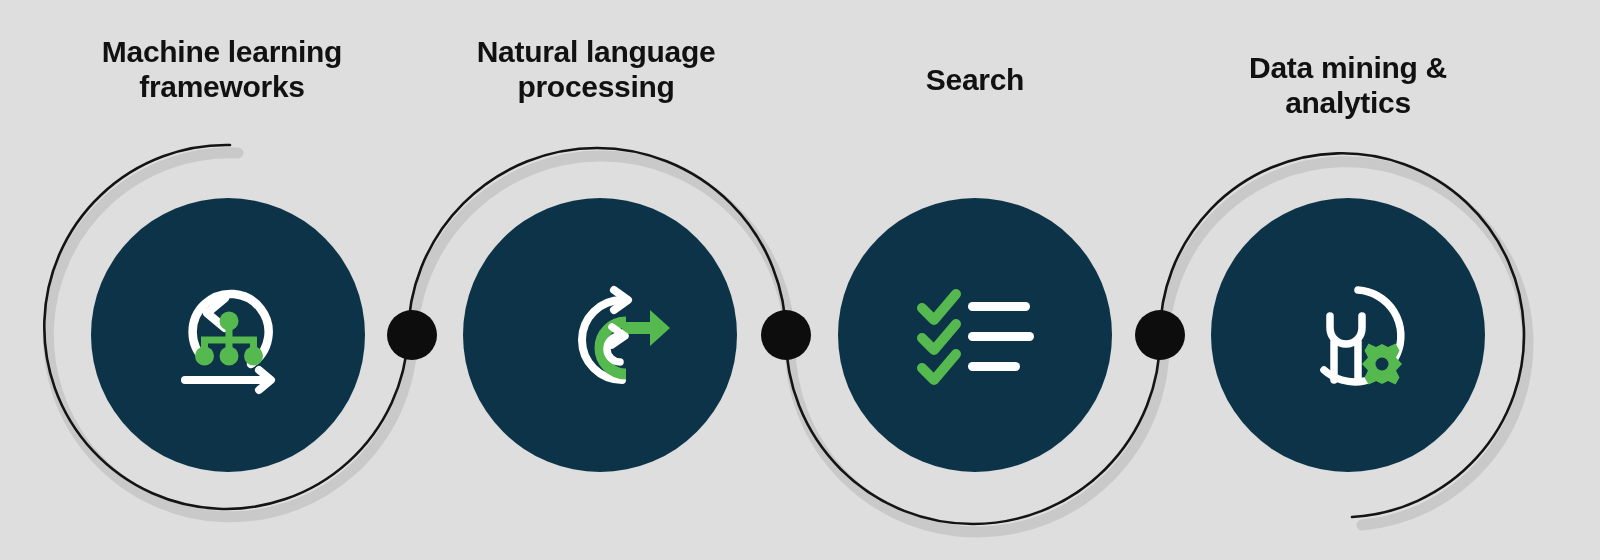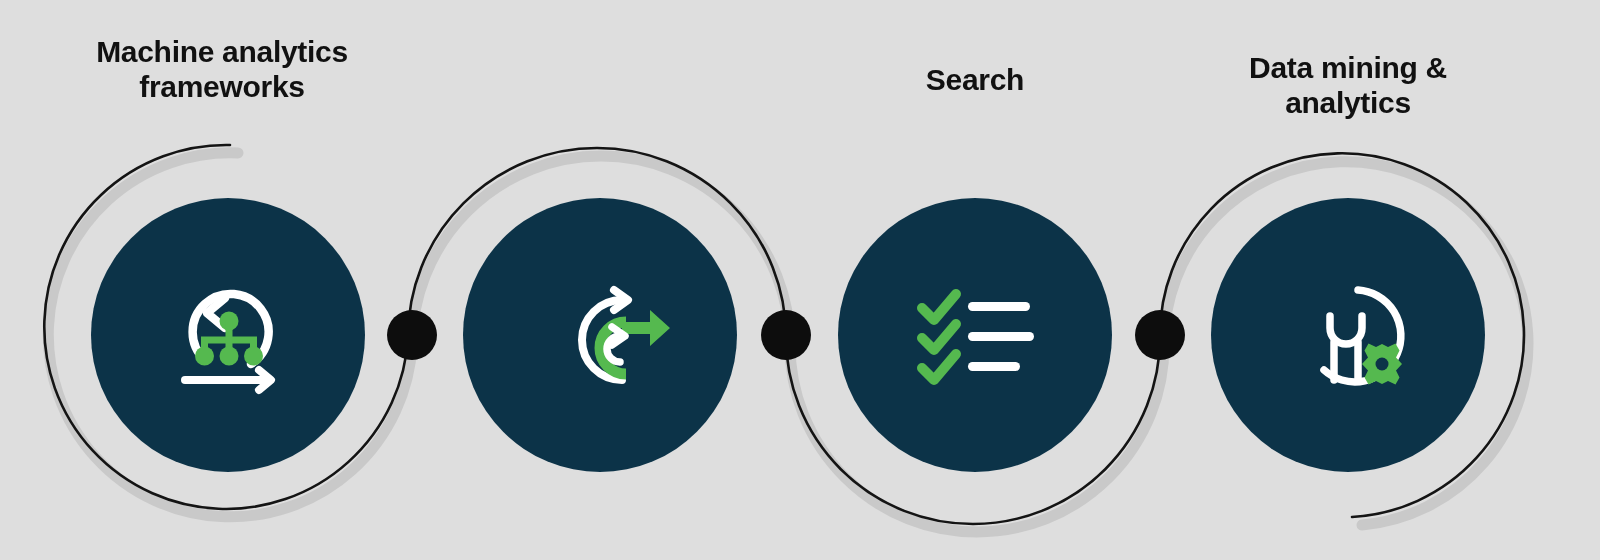--- a/index.html
+++ b/index.html
@@ -175,20 +175,22 @@
     </g>
 
     <g>
       <circle cx="412" cy="335" r="25" fill="#0d0d0d"></circle>
       <circle cx="786" cy="335" r="25" fill="#0d0d0d"></circle>
       <circle cx="1160" cy="335" r="25" fill="#0d0d0d"></circle>
     </g>
   </svg>
 
   <div class="label-layer">
-    <div class="node-label" style="left:222px; top:34px; width:340px;">Machine analytics
+    <div class="node-label" style="left:222px; top:34px; width:340px;">Machine learning
 frameworks</div>
+    <div class="node-label" style="left:596px; top:34px; width:330px;">Natural language
+processing</div>
     <div class="node-label single" style="left:975px; top:62px; width:260px;">Search</div>
     <div class="node-label" style="left:1348px; top:34px; width:320px;margin-top:16px;">Data mining &amp;
 analytics</div>
   </div>
 
 </div>
 
 </body></html>

